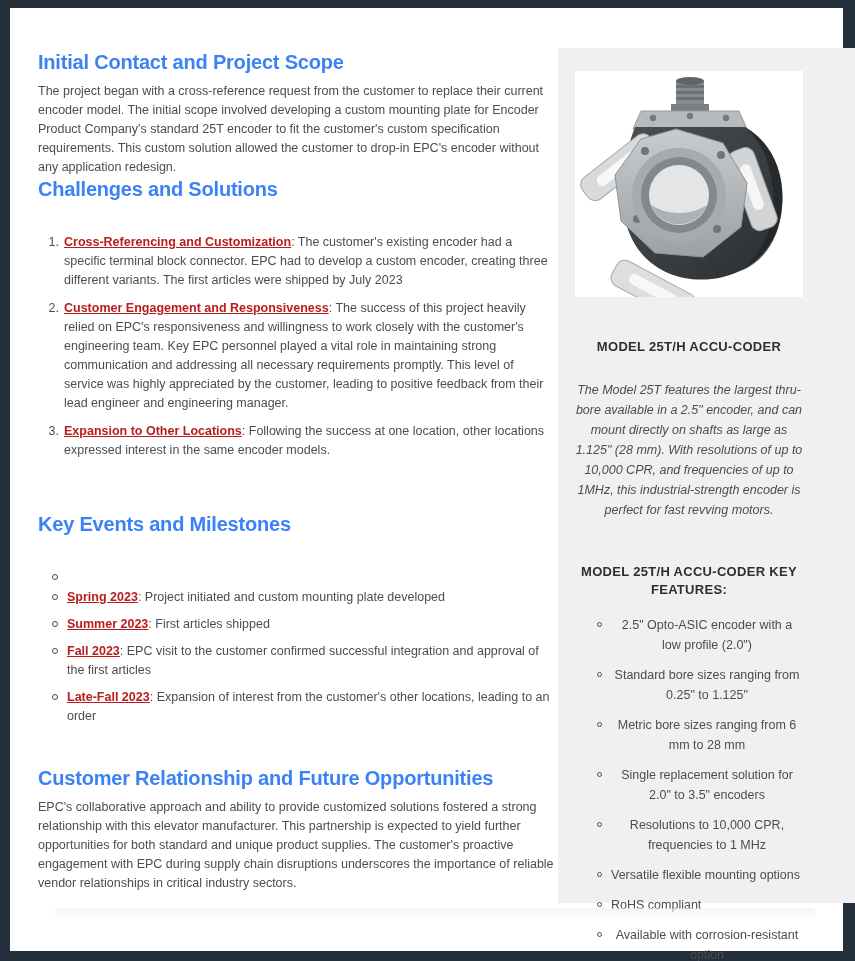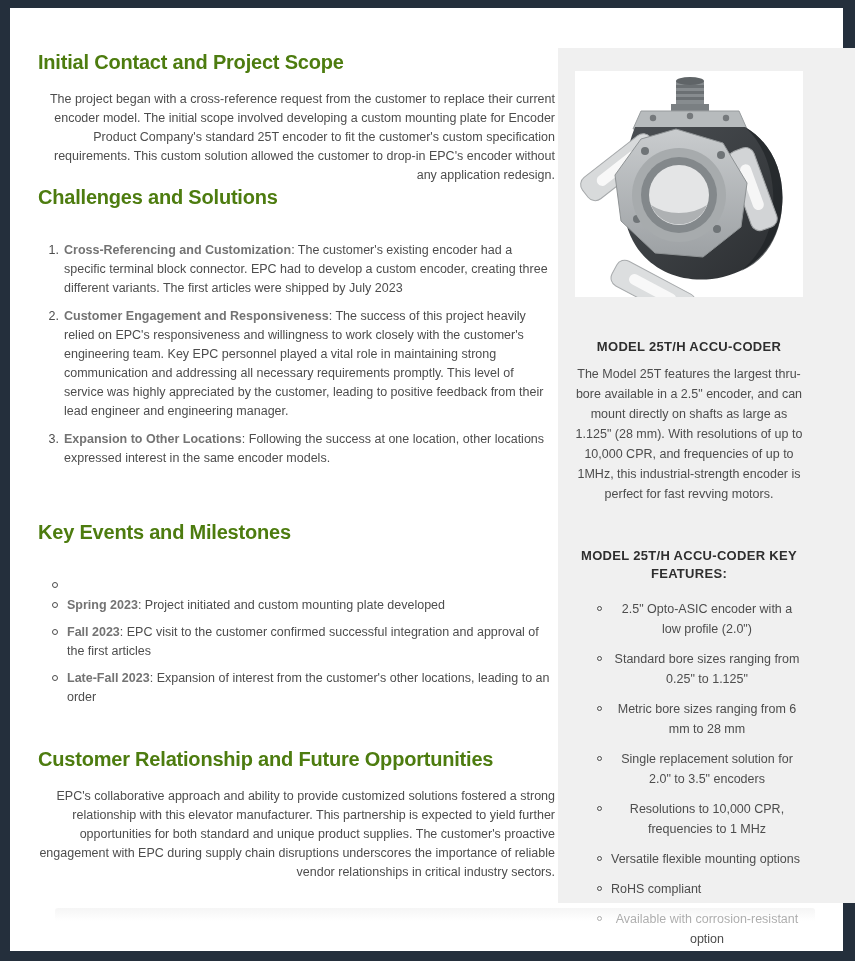--- a/index.html
+++ b/index.html
@@ -22,24 +22,24 @@
     left: 28px; top: 42px;
     width: 517px;
     color: #4d4d4d;
     font-size: 12.5px;
     line-height: 19px;
   }
   h2 {
     font-size: 20px;
     line-height: 24px;
     font-weight: bold;
-    color: #4d7c0f;
+    color: #3b82f6;
     letter-spacing: -0.2px;
   }
-  .main-col p { margin-top: 16px; color: #4d4d4d; text-align: right; }
+  .main-col p { margin-top: 8px; color: #4d4d4d; }
   .sec-challenges h2 { }
   .sec-milestones h2 { margin-top: 52px; }
   .sec-relationship h2 { margin-top: 40px; }
   ol.challenge-list { margin-top: 32px; list-style: none; }
   ol.challenge-list li {
     display: flex;
     margin: 0 0 9px 6px;
   }
   ol.challenge-list .num {
     flex: 0 0 15px;
@@ -51,21 +51,21 @@
     display: flex;
     margin: 0 0 8px 14px;
   }
   .ring-bullet {
     flex: 0 0 6px;
     width: 6px; height: 6px;
     border: 1.6px solid #4c4c4c;
     border-radius: 50%;
     margin: 6px 9px 0 0;
   }
-  b.lead { color: #737373; }
+  b.lead { color: #b91c1c; text-decoration: underline; }
   
   .sidebar {
     position: absolute;
     left: 548px; top: 40px;
     width: 300px; height: 855px;
     background: #f0f0f0;
     color: #4d4d4d;
     font-size: 12.5px;
     line-height: 20px;
     text-align: center;
@@ -82,21 +82,21 @@
     width: 228px;
   }
   .sidebar h3 {
     font-size: 13px;
     line-height: 18px;
     font-weight: bold;
     color: #2e2e2e;
     letter-spacing: 0.3px;
   }
   .sidebar h3.model { margin-top: 41px; }
-  .sidebar p.model-desc { margin-top: 8px; }
+  .sidebar p.model-desc { margin-top: 24px; font-style: italic; }
   .sidebar h3.features { margin-top: 43px; }
   ul.feature-list { margin-top: 16px; list-style: none; }
   ul.feature-list li {
     display: flex;
     margin: 0 0 10px 22px;
   }
   ul.feature-list .ring-bullet {
     flex: 0 0 5px;
     width: 5px; height: 5px;
     border-width: 1.5px;
@@ -144,20 +144,24 @@
 
     <section class="sec-milestones">
       <h2>Key Events and Milestones</h2>
       <ul class="milestone-list">
         <li>
           <span class="ring-bullet"></span>
         </li>
         <li>
           <span class="ring-bullet"></span>
           <span class="li-text"><b class="lead">Spring 2023</b><span>: Project initiated and custom mounting plate developed</span></span>
+        </li>
+        <li>
+          <span class="ring-bullet"></span>
+          <span class="li-text"><b class="lead">Summer 2023</b><span>: First articles shipped</span></span>
         </li>
         <li>
           <span class="ring-bullet"></span>
           <span class="li-text"><b class="lead">Fall 2023</b><span>: EPC visit to the customer confirmed successful integration and approval of the first articles</span></span>
         </li>
         <li>
           <span class="ring-bullet"></span>
           <span class="li-text"><b class="lead">Late-Fall 2023</b><span>: Expansion of interest from the customer's other locations, leading to an order</span></span>
         </li>
       </ul>

